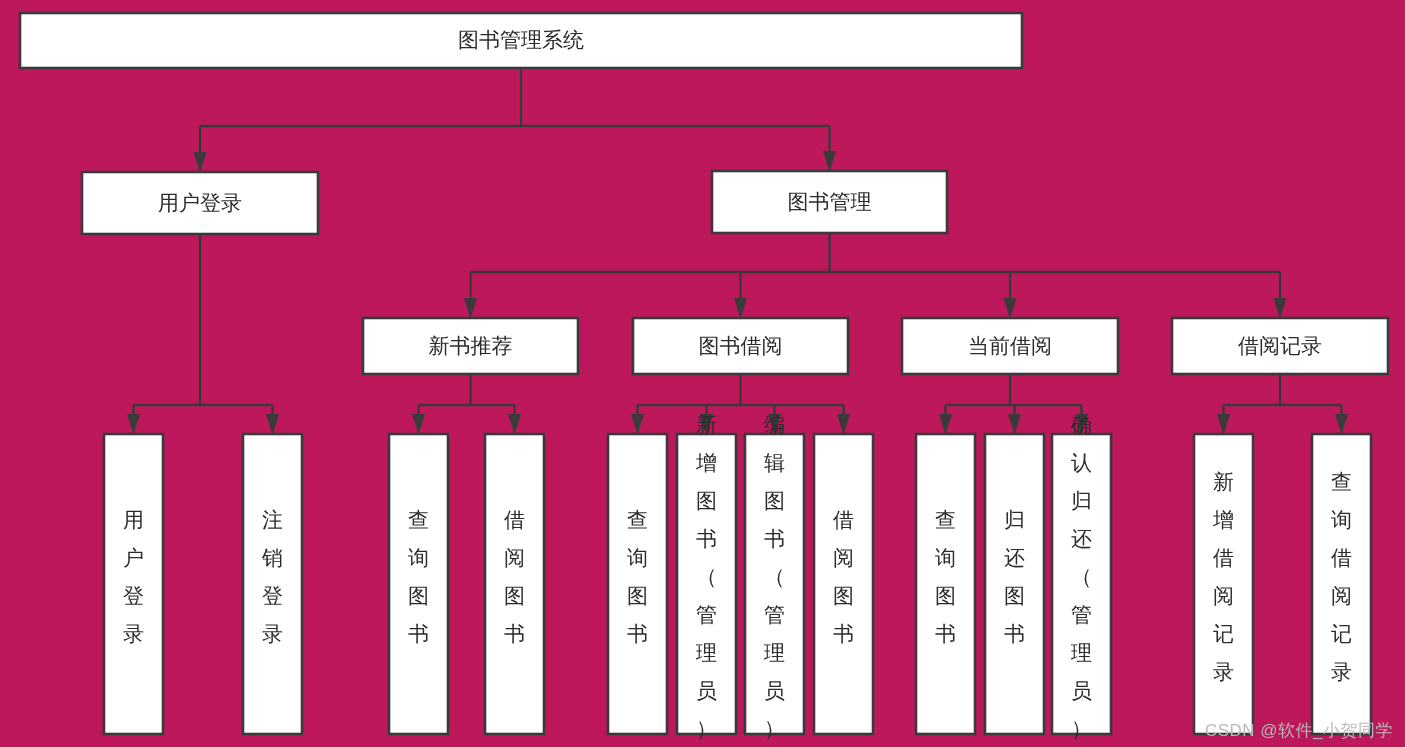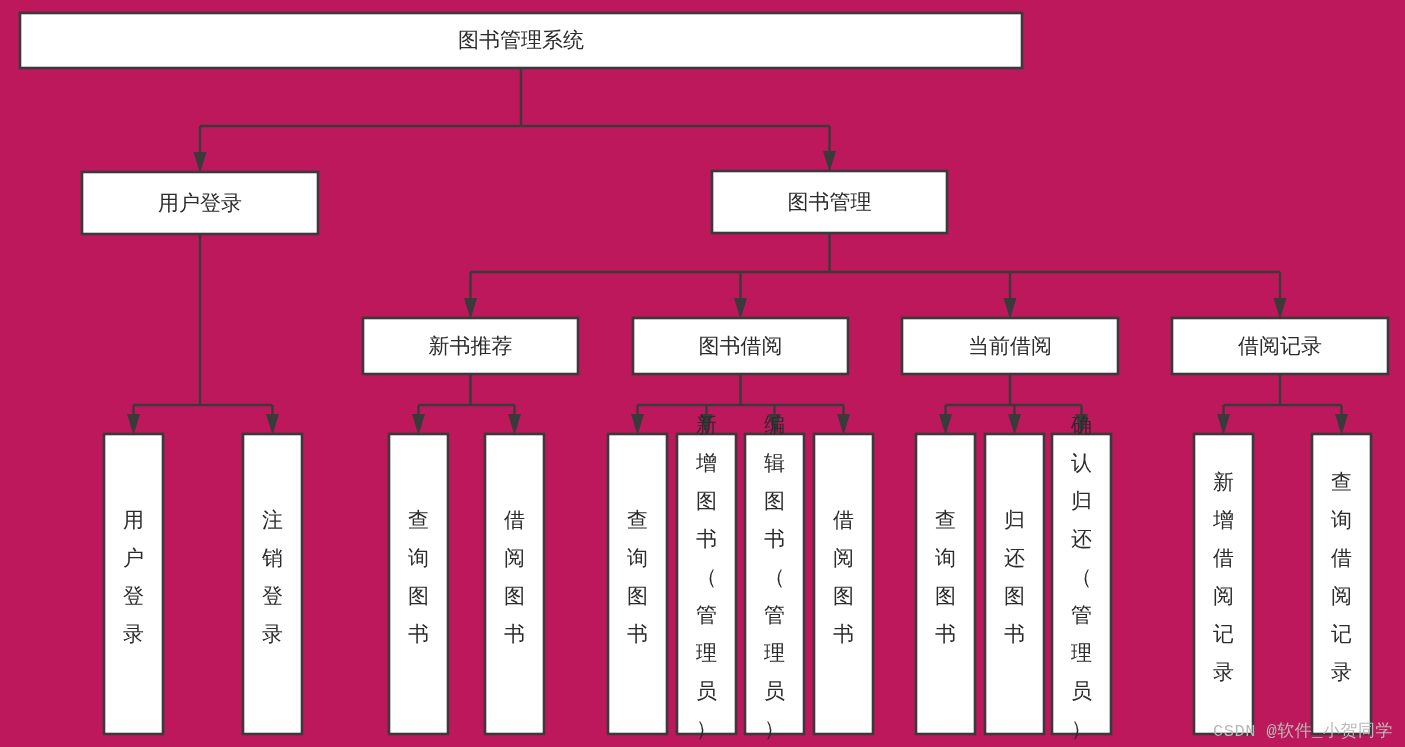--- a/index.html
+++ b/index.html
@@ -52,21 +52,21 @@
   .node-label-v {
     font-family: "Liberation Sans", "DejaVu Sans", sans-serif;
     font-size: 21px;
     fill: #2b2b2b;
     text-anchor: middle;
   }
   .watermark {
     position: absolute;
     right: 12px;
     bottom: 5px;
-    font-family: Liberation Mono, monospace;
+    font-family: Liberation Sans, sans-serif;
     font-size: 17px;
     color: #b9b9b9;
     white-space: nowrap;
     letter-spacing: 0.5px;
   }
 </style>
 </head>
 <body>
 
 <div id="diagram-root">

